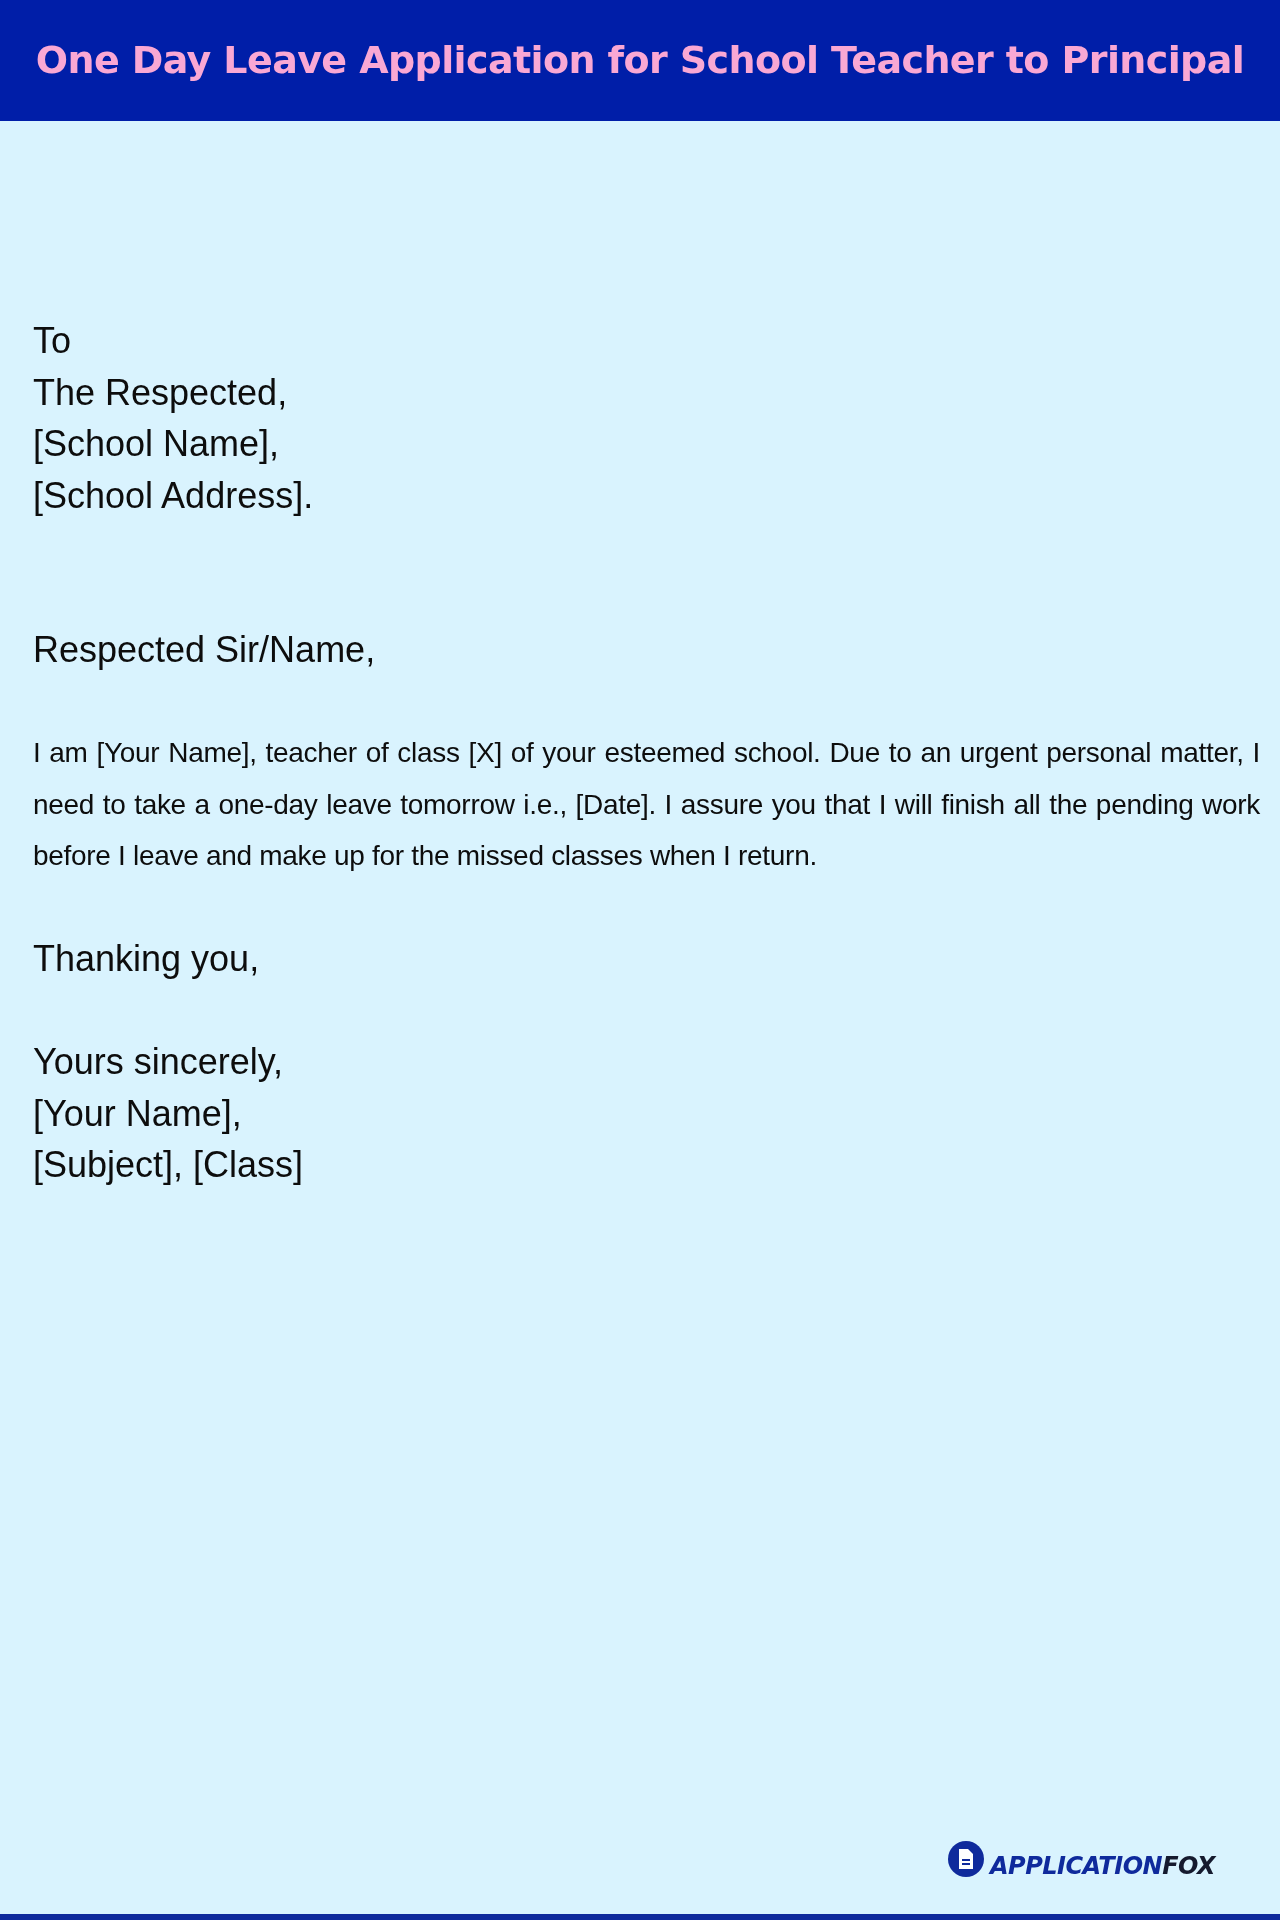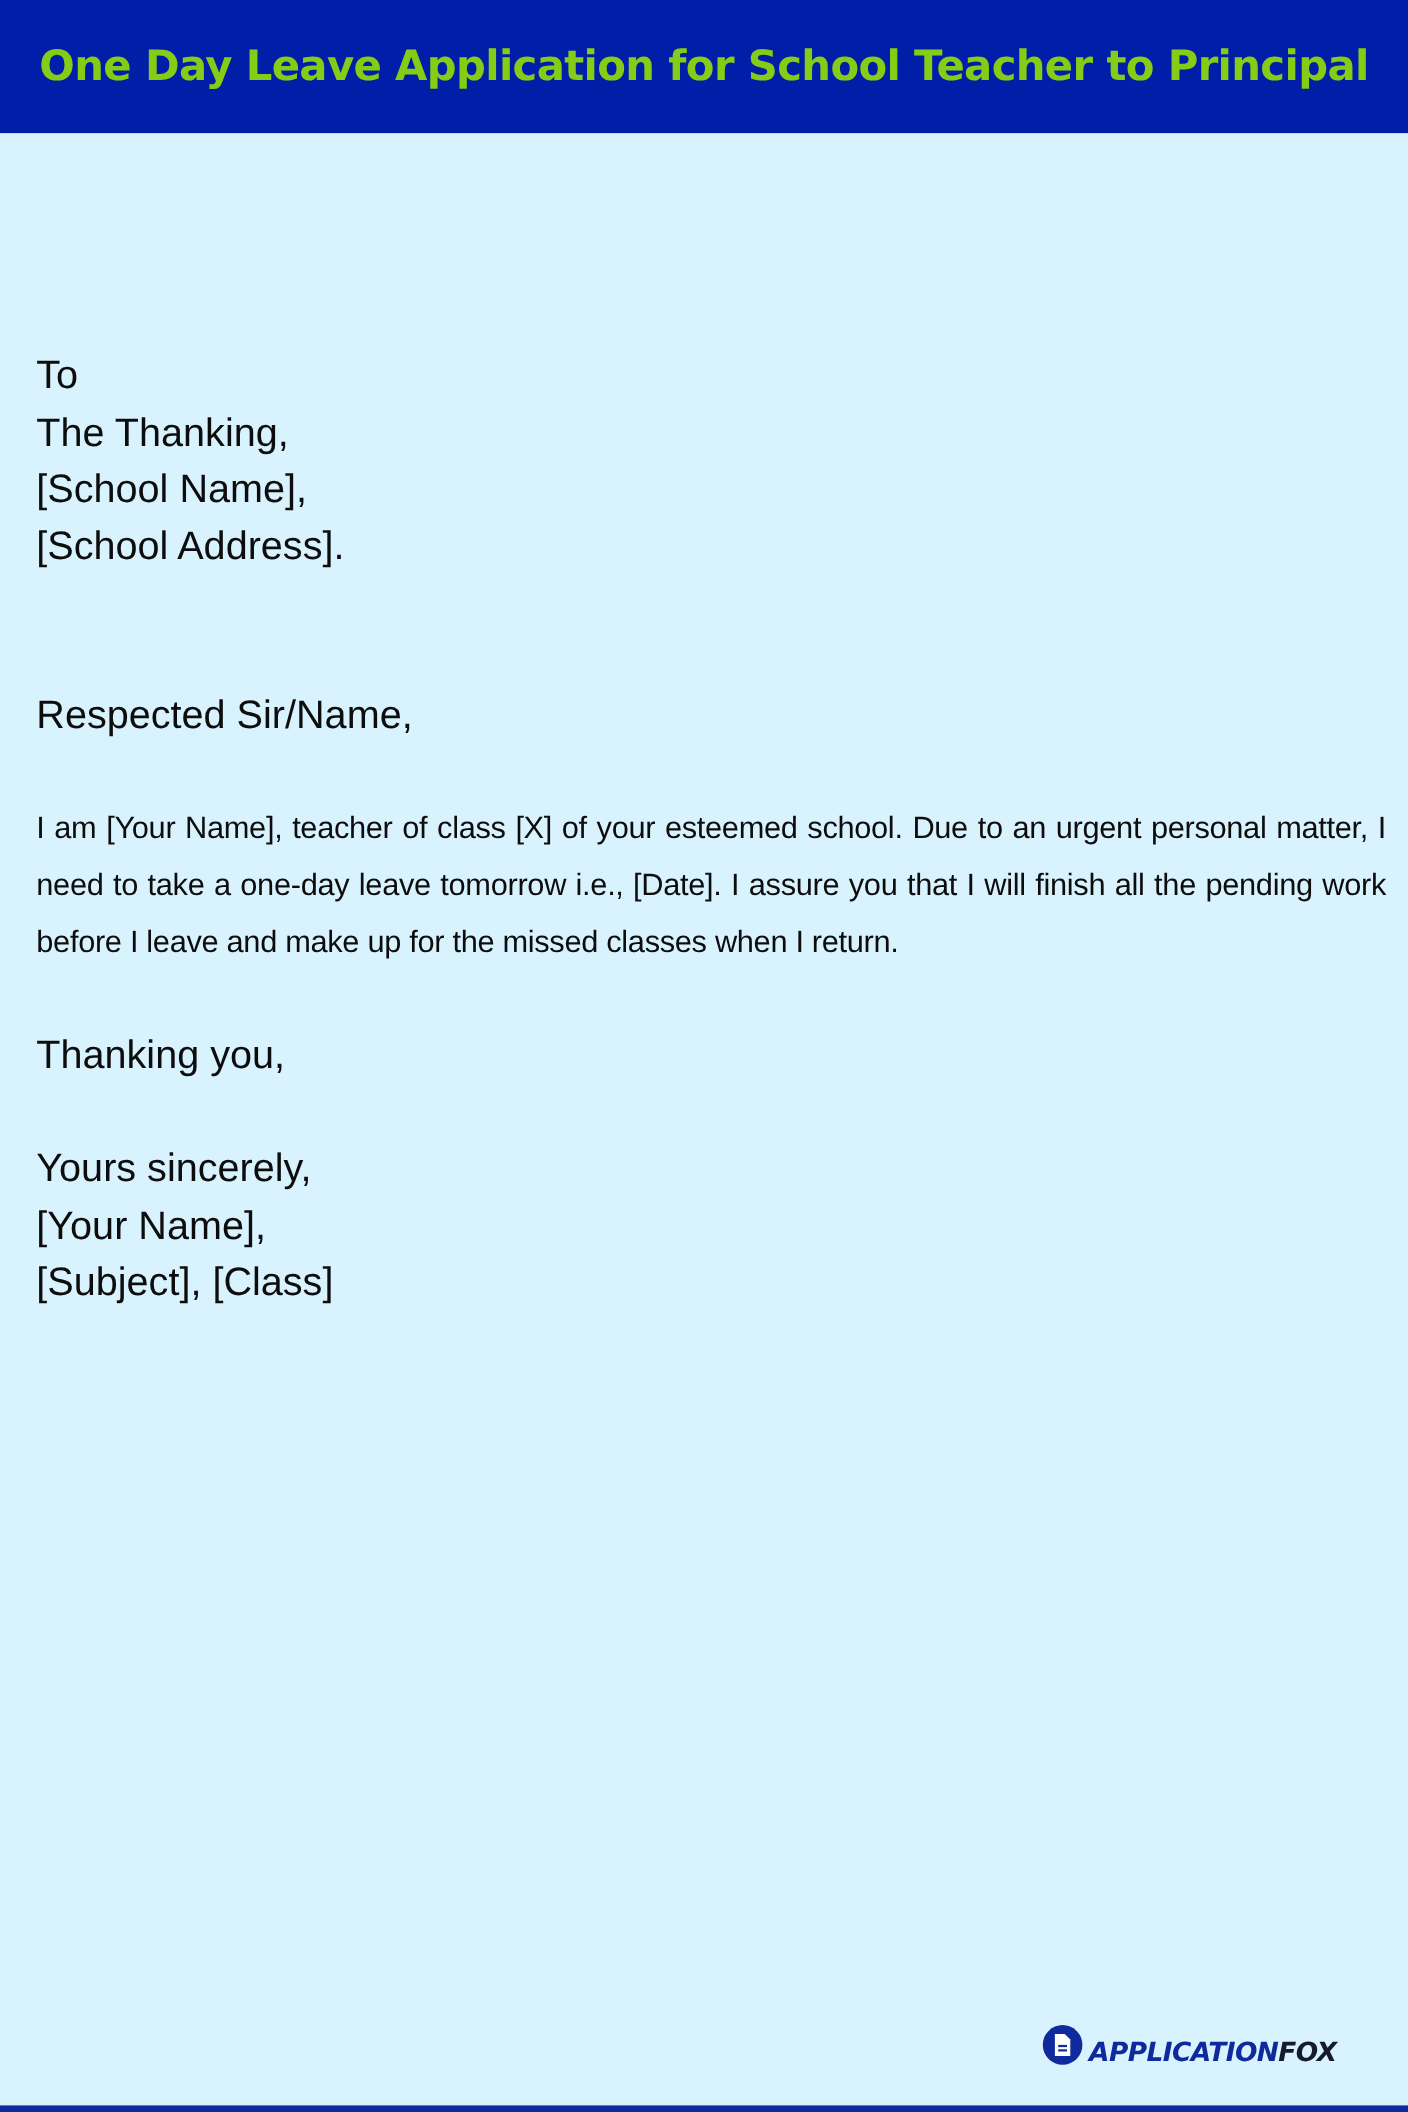--- a/index.html
+++ b/index.html
@@ -19,21 +19,21 @@
       position: absolute;
       left: 0; top: 0;
       width: 1280px;
       height: 121px;
       background: #001ea8;
       display: flex;
       align-items: center;
       justify-content: center;
     }
     .header-title {
-      color: #84cc16;
+      color: #f9a8d4;
       font-family: "DejaVu Sans", sans-serif;
       font-weight: bold;
       font-size: 38px;
       letter-spacing: -0.6px;
       white-space: nowrap;
       margin-top: -2px;
     }
     .letter {
       position: absolute;
       left: 33px;
@@ -95,21 +95,21 @@
   </style>
 </head>
 <body>
 
 <div class="header">
   <div class="header-title">One Day Leave Application for School Teacher to Principal</div>
 </div>
 
 <div class="letter">
   <span class="line">To</span>
-  <span class="line">The Thanking,</span>
+  <span class="line">The Respected,</span>
   <span class="line">[School Name],</span>
   <span class="line">[School Address].</span>
   <span class="gap"></span>
   <span class="gap"></span>
   <span class="line">Respected Sir/Name,</span>
   <span class="gap"></span>
   <span class="body-para">I am [Your Name], teacher of class [X] of your esteemed school. Due to an urgent personal matter, I need to take a one-day leave tomorrow i.e., [Date]. I assure you that I will finish all the pending work before I leave and make up for the missed classes when I return.</span>
   <span class="gap"></span>
   <span class="line">Thanking you,</span>
   <span class="gap"></span>

